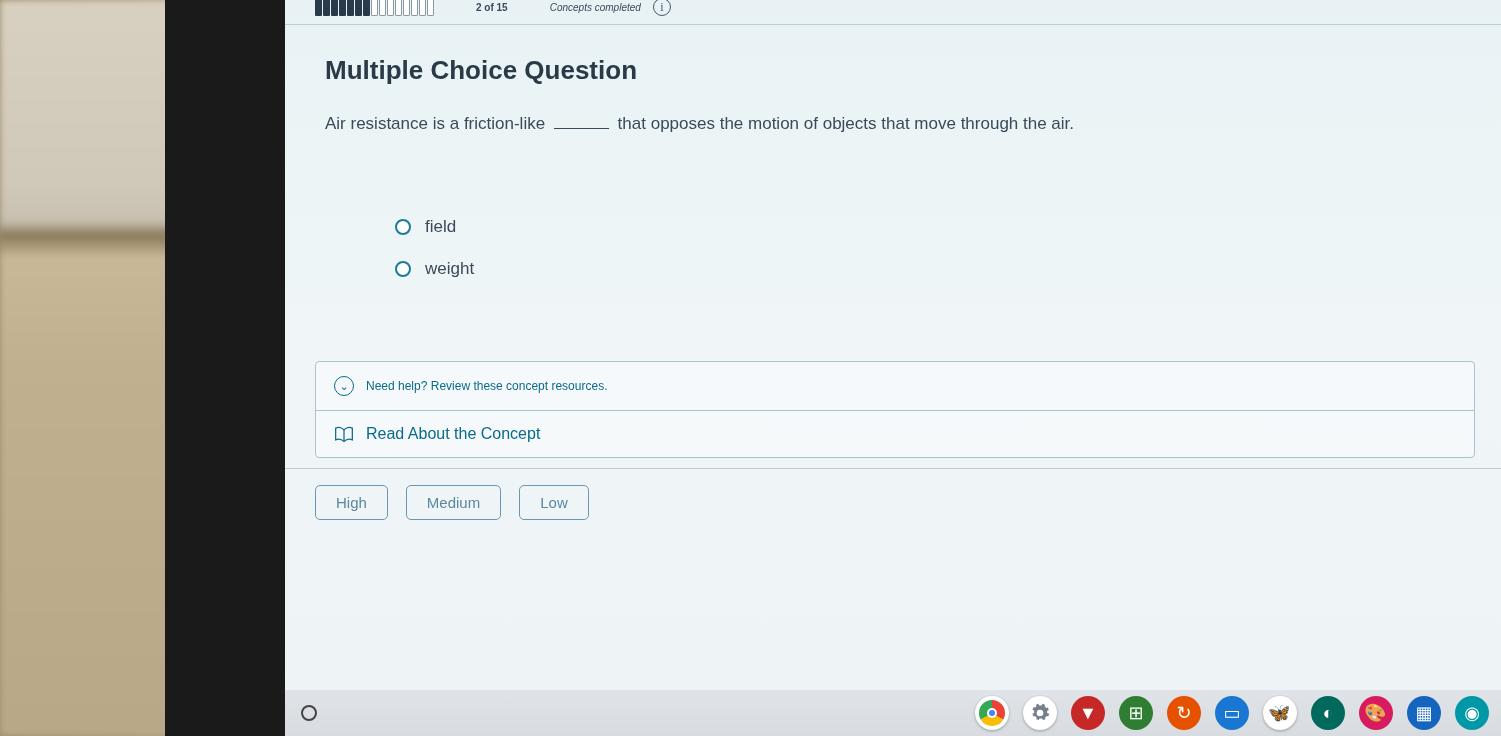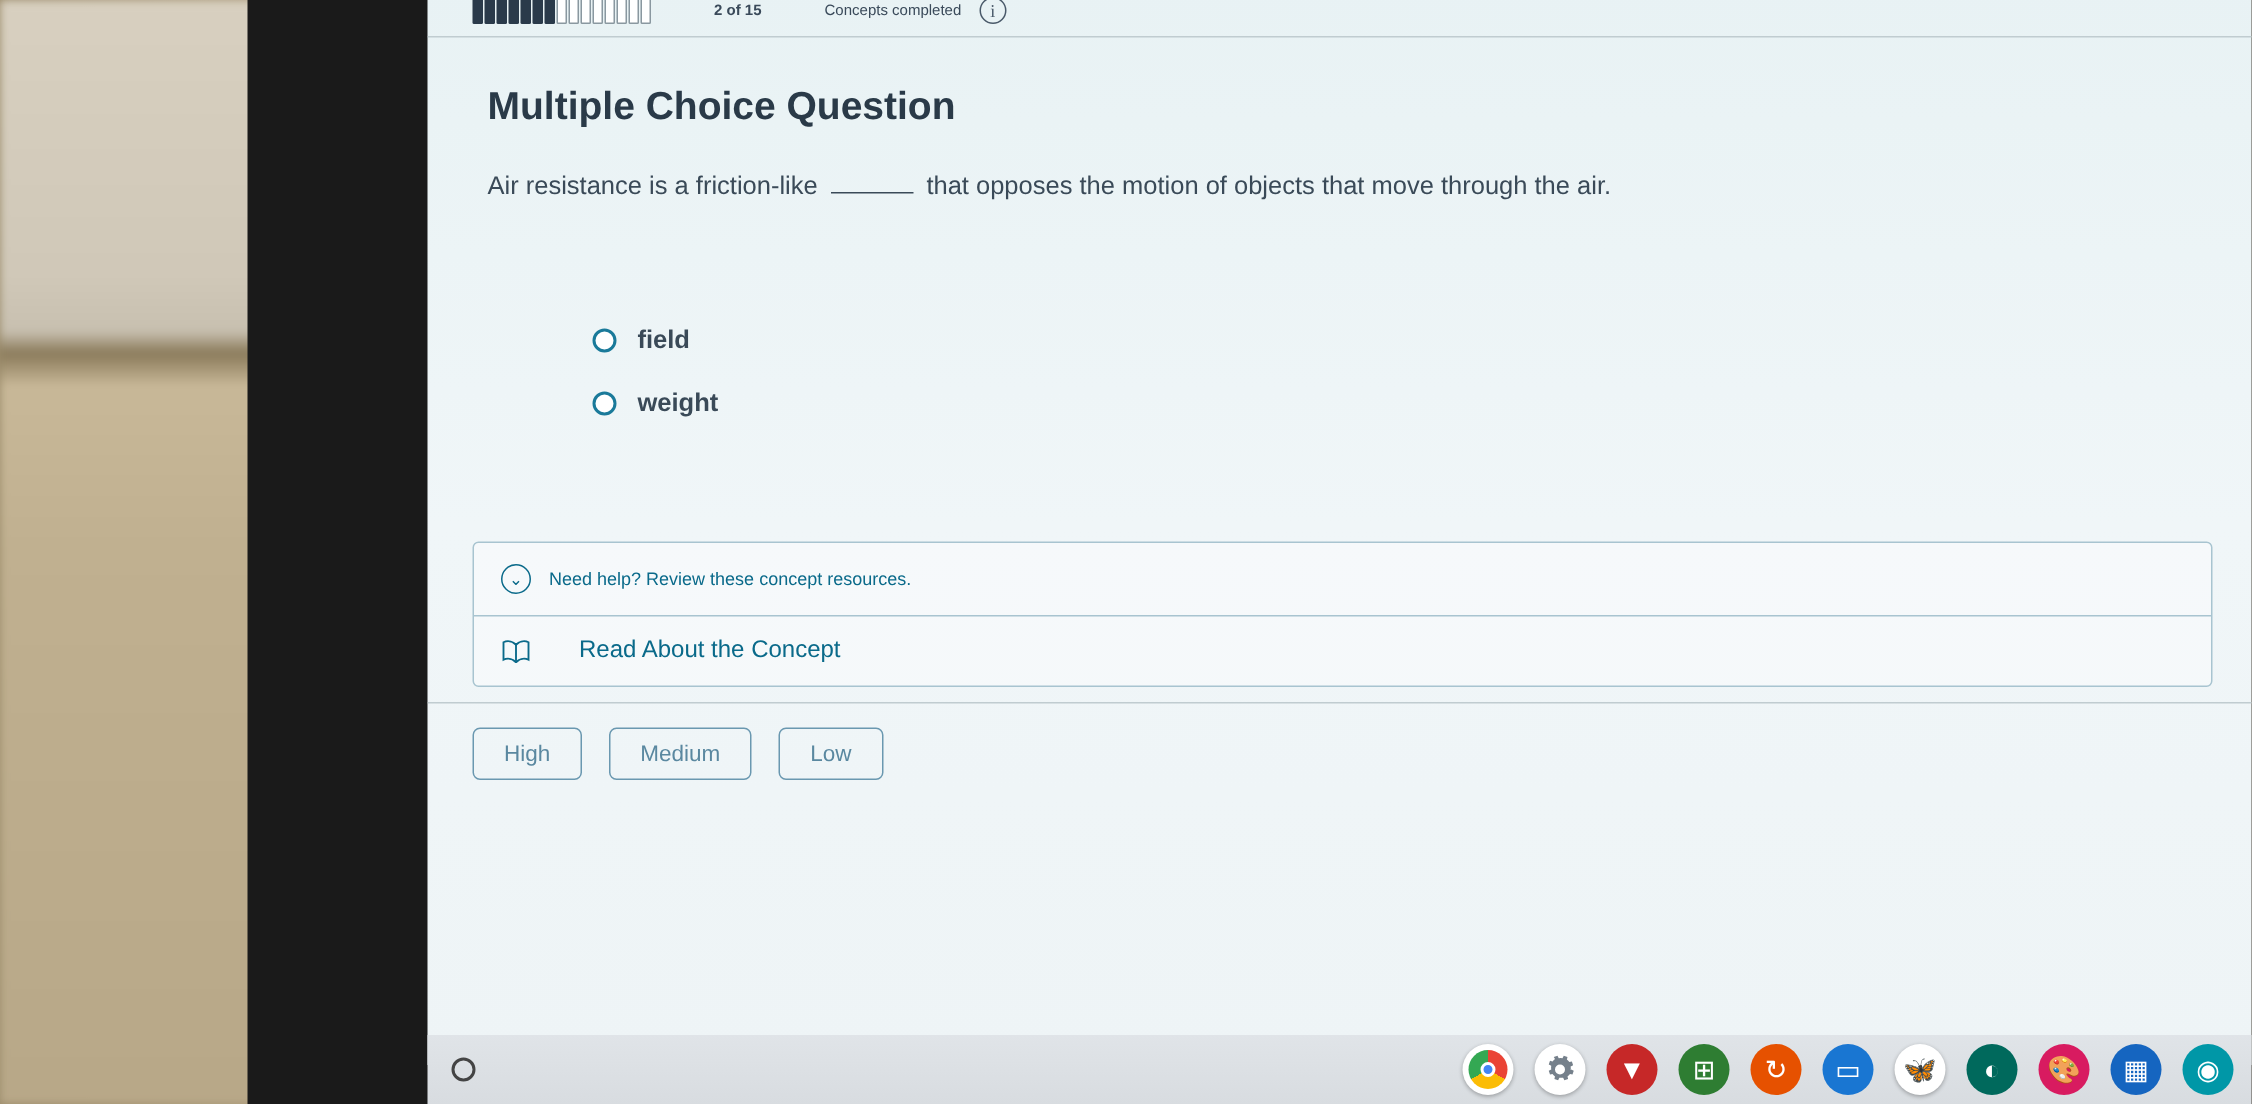--- a/index.html
+++ b/index.html
@@ -114,21 +114,20 @@
 .radio {
   width: 16px;
   height: 16px;
   border: 2px solid #1a7a9a;
   border-radius: 50%;
   background: #fff;
 }
 .option-label {
   font-size: 17px;
   color: #3a4a58;
-  font-weight: bold;
 }
 .help-box {
   margin: 50px 30px 0 30px;
   border: 1px solid #a8c4d0;
   border-radius: 4px;
   background: rgba(255,255,255,0.4);
 }
 .help-row {
   display: flex;
   align-items: center;
@@ -155,21 +154,20 @@
   font-weight: 400;
 }
 .book-icon {
   width: 20px; height: 16px;
   display: inline-flex;
 }
 .book-icon svg { width: 100%; height: 100%; }
 .read-text {
   color: #0a6a8a;
   font-size: 16px;
-  margin-left: 20px;
 }
 .confidence-bar {
   border-top: 1px solid #c0ccd0;
   display: flex;
   align-items: center;
   padding: 16px 30px;
   gap: 18px;
   margin-top: 10px;
 }
 .conf-label {
@@ -261,21 +259,21 @@
       <div class="pb empty"></div>
         <div class="pb empty"></div>
       <div class="pb empty"></div>
         <div class="pb empty"></div>
       <div class="pb empty"></div>
         <div class="pb empty"></div>
       <div class="pb empty"></div>
         <div class="pb empty"></div>
     </div>
     <span class="progress-text">2 of 15</span>
-    <span class="progress-text" style="font-weight:400;">Concepts completed</span>
+    <span class="progress-text" style="font-weight:400;font-style:italic;">Concepts completed</span>
     <span class="info-icon">i</span>
   </div>
 
   <div class="content">
     <div class="q-title">Multiple Choice Question</div>
     <div class="q-text">
       <span>Air resistance is a friction-like</span>
       <span class="blank"></span>
       <span>that opposes the motion of objects that move through the air.</span>
     </div>

